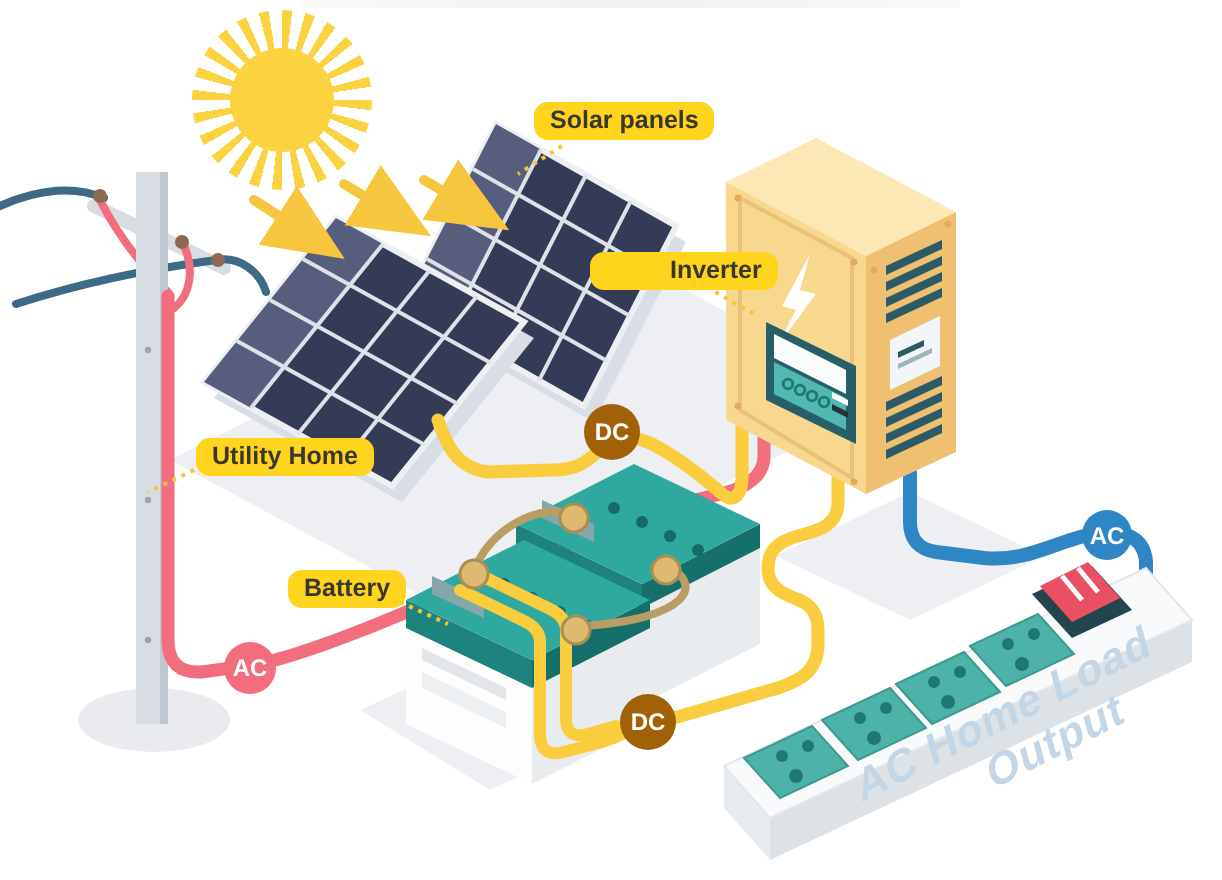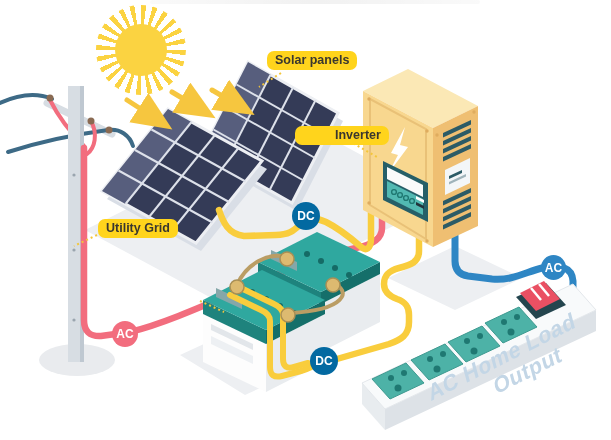--- a/index.html
+++ b/index.html
@@ -18,21 +18,21 @@
   
   .lbl{
     position:absolute;z-index:2;background:#FFD41C;color:#3A372F;font-weight:bold;
     font-size:12.5px;line-height:15px;padding:2px 8px;border-radius:7px;white-space:nowrap;
   }
   
   .badge{
     position:absolute;z-index:2;border-radius:50%;color:#fff;font-weight:bold;font-size:12px;
     display:flex;align-items:center;justify-content:center;
   }
-  .badge.dc{width:28px;height:28px;background:#0369a1;}
+  .badge.dc{width:28px;height:28px;background:#a16207;}
   .badge.acr{width:26px;height:26px;background:#F26D7E;}
   .badge.acb{width:25px;height:25px;background:#2E86C4;}
   
   .strip-caption{
     position:absolute;left:390px;top:345px;width:230px;z-index:2;
     transform:rotate(-27deg) skewX(-12deg);transform-origin:center center;
     color:#C3D6E6;font-weight:bold;font-size:22px;line-height:24px;text-align:center;letter-spacing:0.5px;
   }
   .strip-caption .l2{transform:translateX(22px);}
   .artifact{
@@ -239,21 +239,22 @@
       <line x1="349" y1="141" x2="377" y2="157"></line>
       <line x1="97" y1="235" x2="74" y2="246"></line>
       <line x1="200" y1="301" x2="224" y2="312"></line>
     </g>
   </svg>
 
   <div class="artifact"></div>
 
   <div class="lbl" style="left:267px;top:51px;">Solar panels</div>
   <div class="lbl" style="left:295px;top:126px;padding-left:40px;">Inverter</div>
-  <div class="lbl" style="left:98px;top:219px;">Utility Grid</div>
+  <div class="lbl" style="left:98px;top:219px;">Utility Home</div>
+  <div class="lbl" style="left:144px;top:285px;">Battery</div>
 
   <div class="badge dc" style="left:292px;top:202px;">DC</div>
   <div class="badge dc" style="left:310px;top:347px;">DC</div>
   <div class="badge acr" style="left:112px;top:321px;">AC</div>
   <div class="badge acb" style="left:541px;top:255px;">AC</div>
 
   <div class="strip-caption">
     <div class="l1">AC Home Load</div>
     <div class="l2">Output</div>
   </div>

